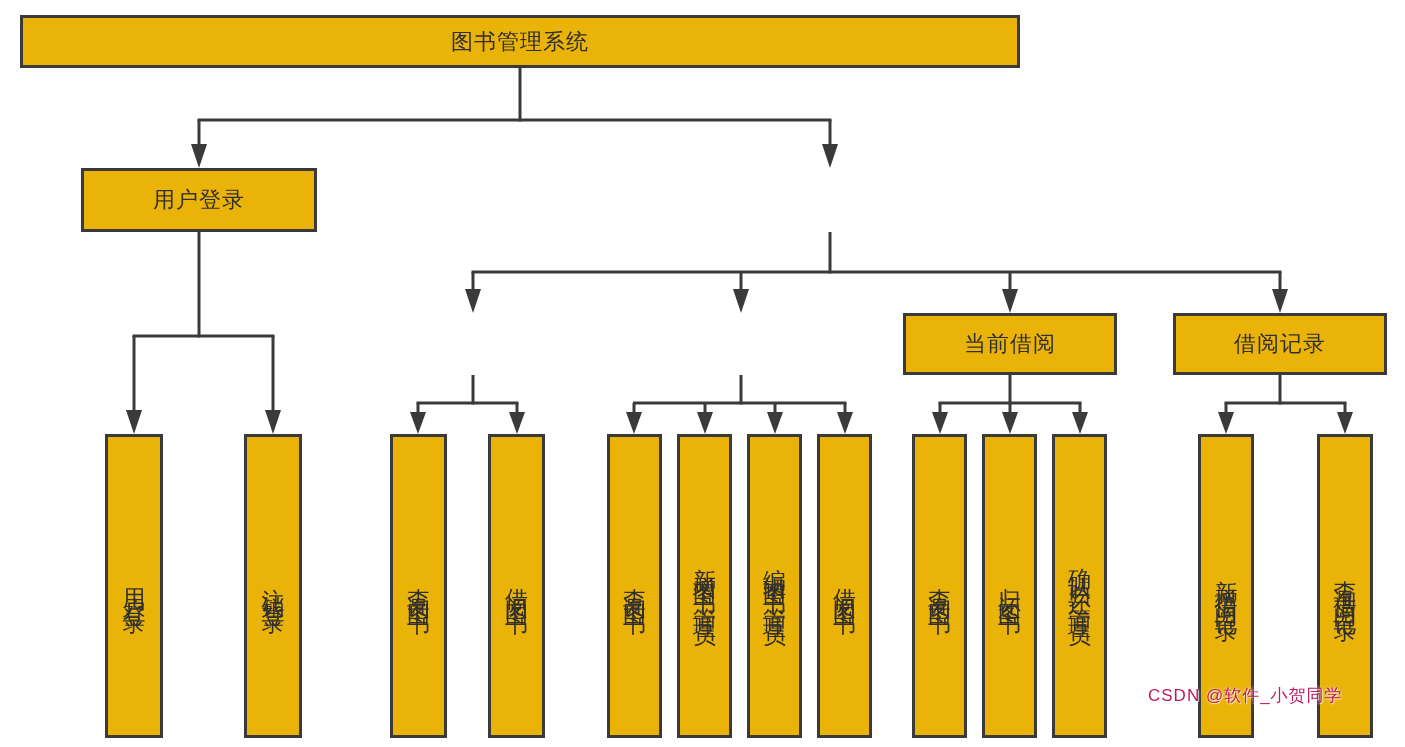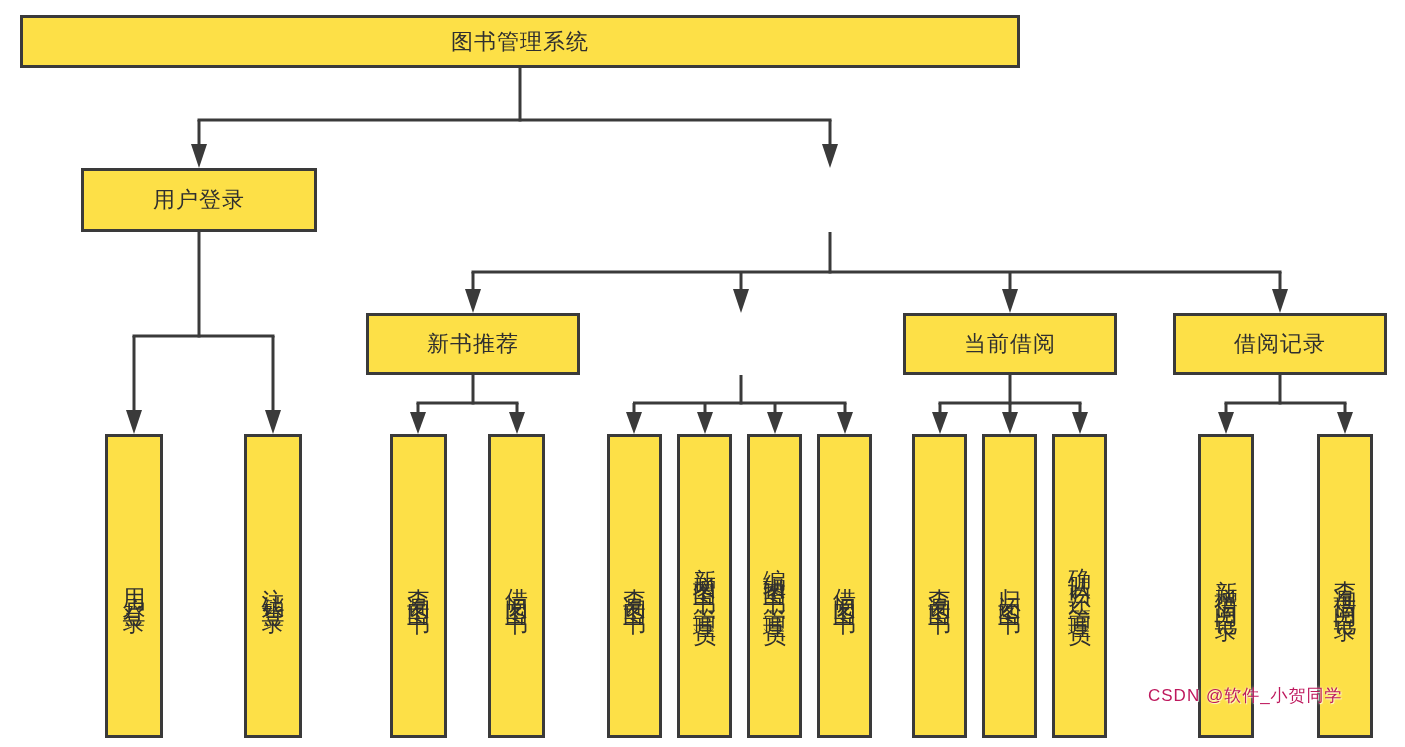--- a/index.html
+++ b/index.html
@@ -18,21 +18,21 @@
   #wires {
     position: absolute;
     left: 0; top: 0;
     width: 1405px;
     height: 747px;
   }
   .box {
     position: absolute;
     box-sizing: border-box;
     border: 3px solid #3a3a3a;
-    background: #fde047;
+    background: #eab308;
     display: flex;
     align-items: center;
     justify-content: center;
     color: #2f2f2f;
   }
   .box .label-h {
     font-size: 22px;
     letter-spacing: 1px;
     white-space: nowrap;
   }
@@ -140,23 +140,20 @@
   </svg>
 
   <div class="box" style="left:20px; top:15px; width:1000px; height:53px;">
     <span class="label-h">图书管理系统</span>
   </div>
 
   <div class="box" style="left:81px; top:168px; width:236px; height:64px;">
     <span class="label-h">用户登录</span>
   </div>
 
-  <div class="box" style="left:366px; top:313px; width:214px; height:62px;">
-    <span class="label-h">新书推荐</span>
-  </div>
   <div class="box" style="left:903px; top:313px; width:214px; height:62px;">
     <span class="label-h">当前借阅</span>
   </div>
   <div class="box" style="left:1173px; top:313px; width:214px; height:62px;">
     <span class="label-h">借阅记录</span>
   </div>
 
   <div class="box leaf" style="left:105px; top:434px; width:58px; height:304px;">
     <span class="label-v">用户登录</span>
   </div>

